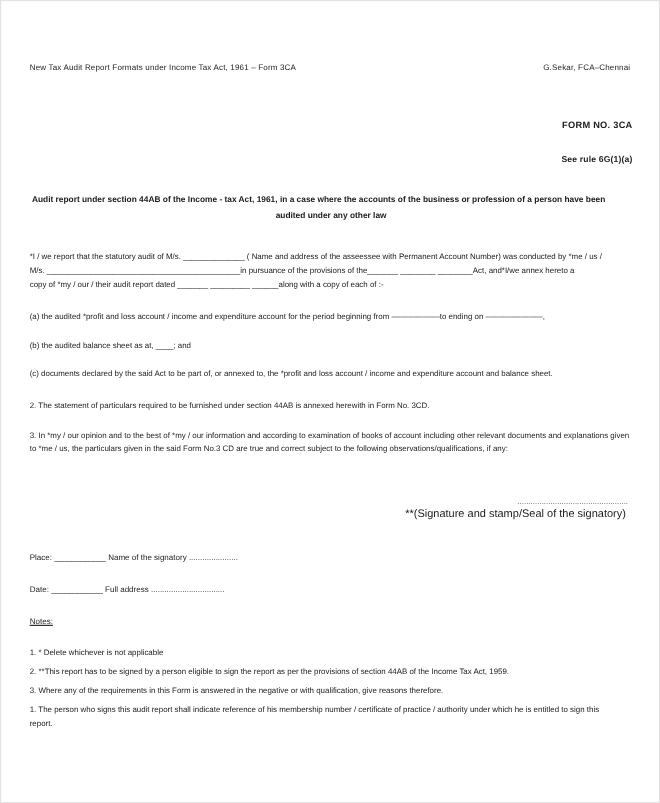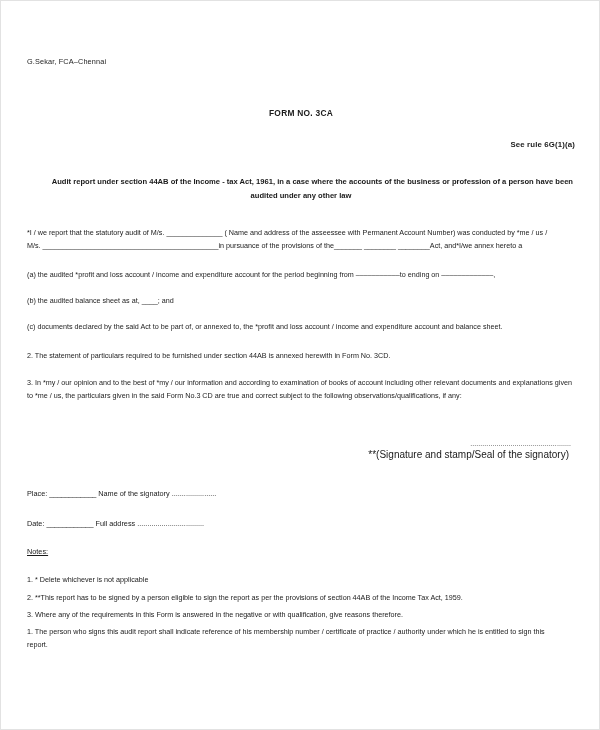--- a/index.html
+++ b/index.html
@@ -34,42 +34,42 @@
     font-size: 7.3px;
     letter-spacing: 0.02em;
     color: #1c1c1c;
     margin-bottom: 42px;
   }
   .doc-header .left  { white-space: nowrap; }
   .doc-header .right { white-space: nowrap; padding-right: 2px; }
 
   
   .form-title {
-    text-align: center;
+    text-align: right;
     font-size: 8.4px;
     font-weight: bold;
     letter-spacing: 0.03em;
     margin: 0 0 22px 0;
   }
   .form-rule {
     text-align: right;
     font-size: 7.8px;
     font-weight: bold;
     letter-spacing: 0.02em;
     margin: 0 0 26px 0;
   }
   .form-subject {
     font-size: 7.6px;
     font-weight: bold;
     line-height: 1.85;
     text-align: center;
     margin: 0 0 24px 0;
     padding: 0 2px;
   }
-  .form-subject .line1 { display: block; text-align: right; }
+  .form-subject .line1 { display: block; text-align: left; }
   .form-subject .line2 { display: block; text-align: center; }
 
   
   .body-text {
     font-size: 7.2px;
     line-height: 1.72;
     margin: 0 0 11px 0;
     text-align: left;
     color: #1c1c1c;
   }
@@ -131,34 +131,36 @@
   .note.wrap { margin-bottom: 0; }
 
   .notes-list { margin-top: 0; }
 </style>
 </head>
 <body>
 
 <div class="page">
 
   <div class="doc-header">
+    <span class="left">New Tax Audit Report Formats under Income Tax Act, 1961 – Form 3CA</span>
     <span class="right">G.Sekar, FCA–Chennai</span>
   </div>
 
   <div class="form-title">FORM NO. 3CA</div>
   <div class="form-rule">See rule 6G(1)(a)</div>
 
   <div class="form-subject">
     <span class="line1">Audit report under section 44AB of the Income - tax Act, 1961, in a case where the accounts of the business or profession of a person have been</span>
     <span class="line2">audited under any other law</span>
   </div>
 
   <div class="intro">
     <span class="l1">*I / we report that the statutory audit of M/s. ______________ ( Name and address of the asseessee with Permanent Account Number) was conducted by *me / us /</span>
     <span class="l2">M/s. ____________________________________________in pursuance of the provisions of the_______ ________ ________Act, and*I/we annex hereto a</span>
+    <span class="l3">copy of *my / our / their audit report dated _______ _________ ______along with a copy of each of :-</span>
   </div>
 
   <div class="body-text list-item">(a) the audited *profit and loss account / income and expenditure account for the period beginning from –––––––––––to ending on –––––––––––––,</div>
   <div class="body-text list-item">(b) the audited balance sheet as at, ____; and</div>
   <div class="body-text list-item last">(c) documents declared by the said Act to be part of, or annexed to, the *profit and loss account / income and expenditure account and balance sheet.</div>
 
   <div class="body-text numbered">2. The statement of particulars required to be furnished under section 44AB is annexed herewith in Form No. 3CD.</div>
 
   <div class="body-text numbered-3">
     <span>3. In *my / our opinion and to the best of *my / our information and according to examination of books of account including other relevant documents and explanations</span>

